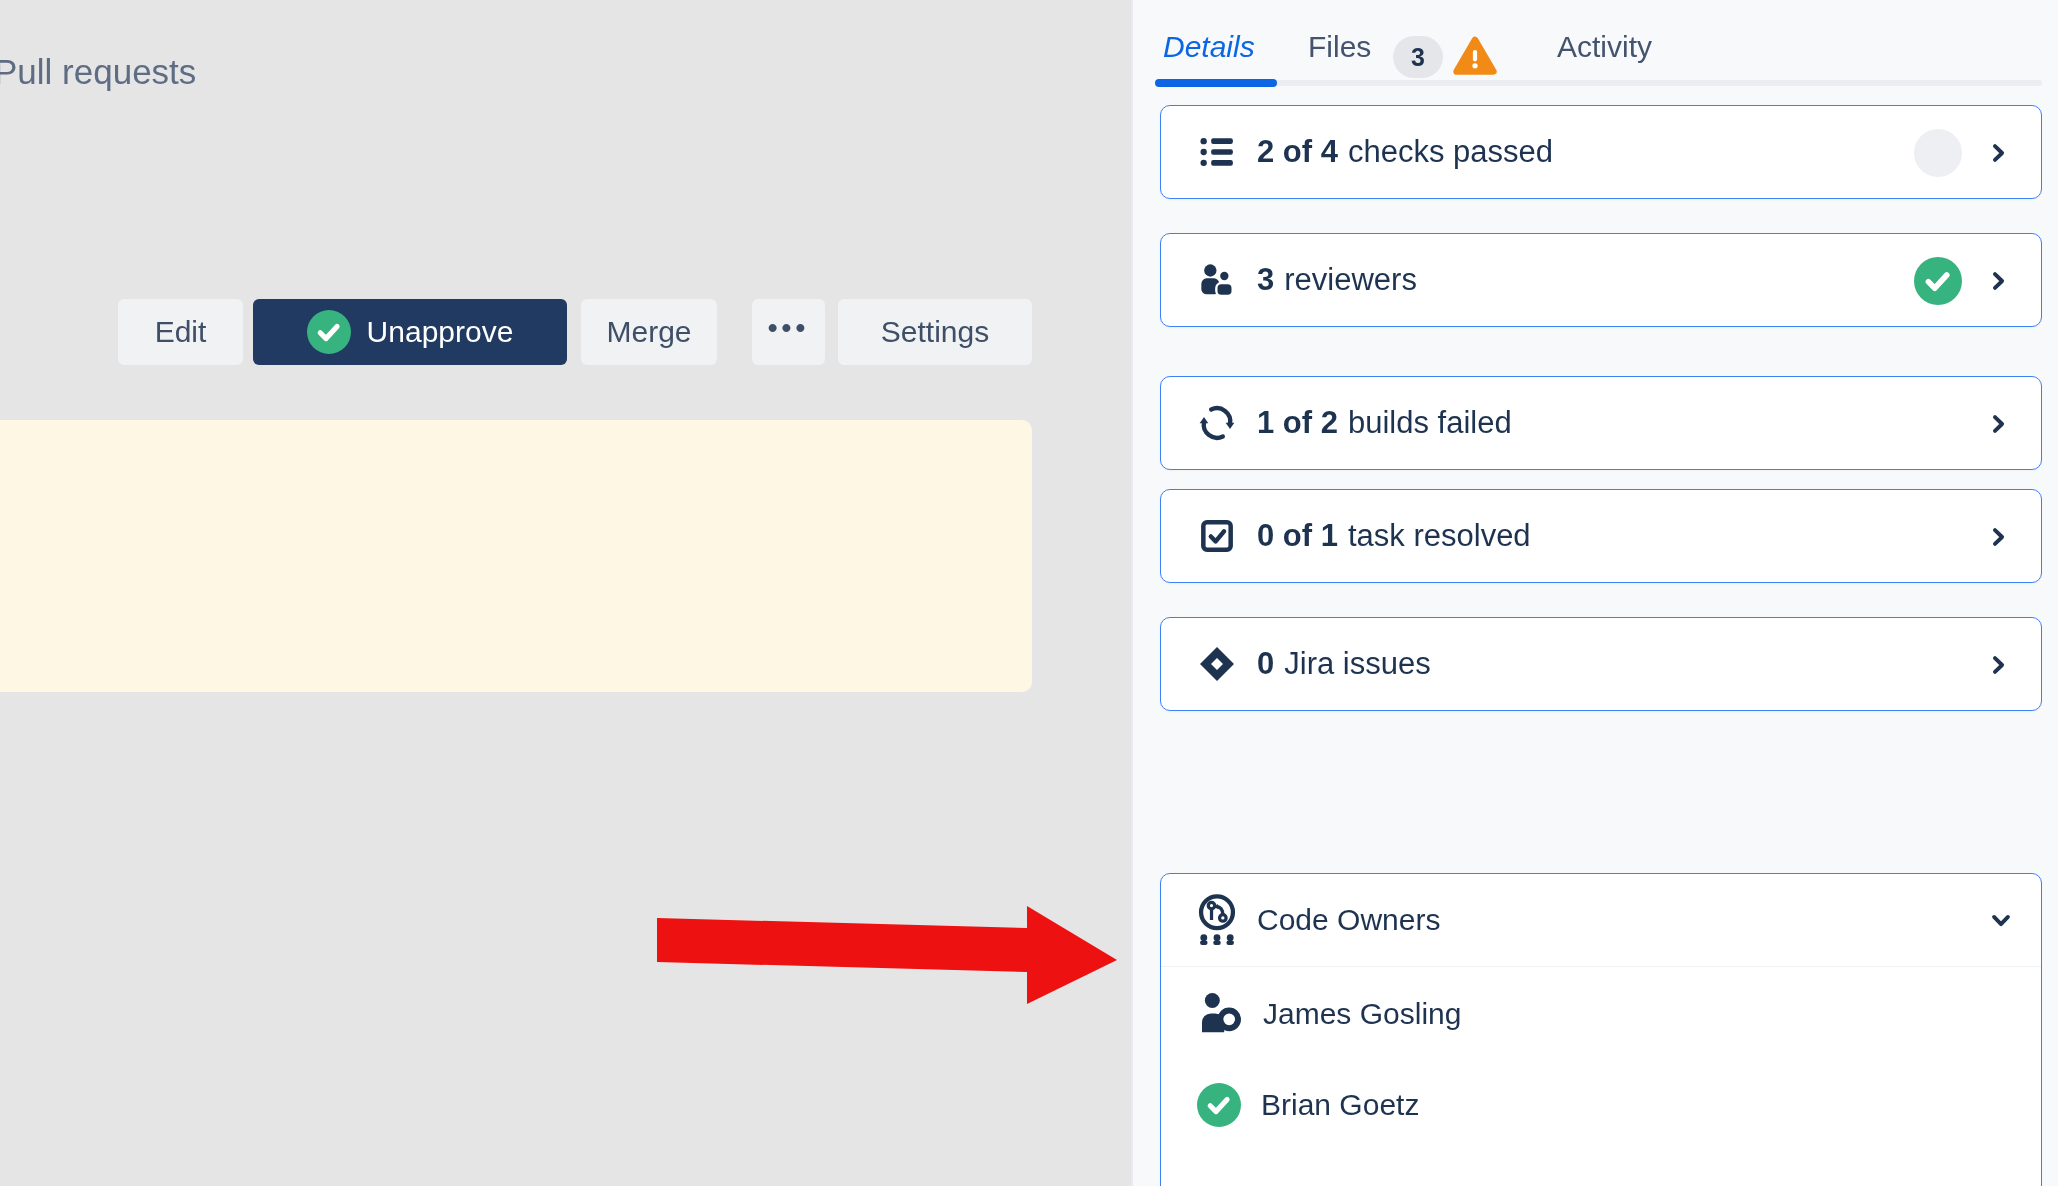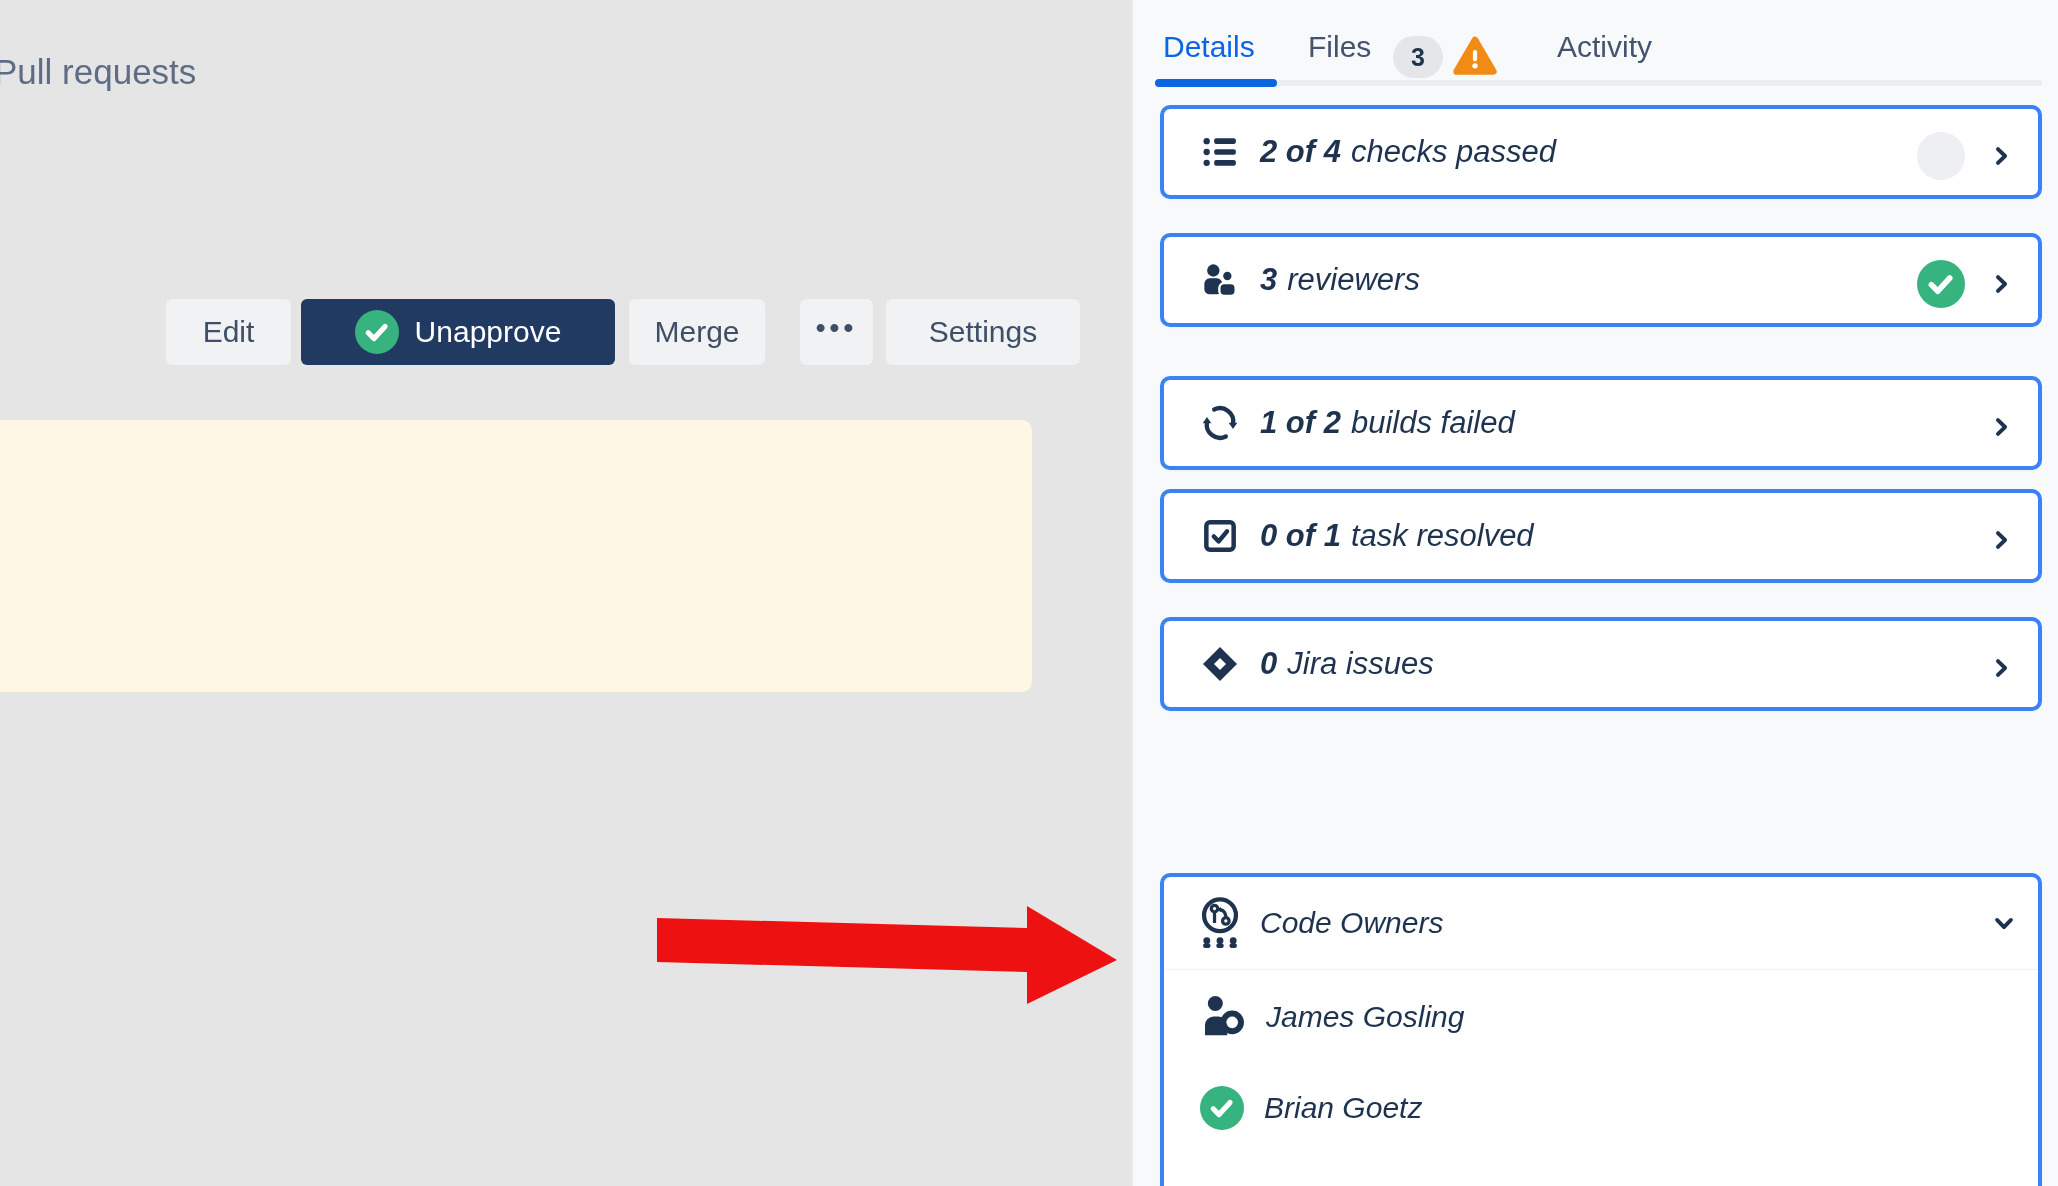--- a/index.html
+++ b/index.html
@@ -3,37 +3,37 @@
 <meta charset="utf-8">
 <style>
   html,body{margin:0;padding:0;background:#fff;}
   #screen{position:relative;width:2058px;height:1186px;overflow:hidden;background:#e5e5e5;
           font-family:"Liberation Sans",sans-serif;color:#1E3350;}
   .abs{position:absolute;}
 
   
   .page-title{position:absolute;left:-6px;top:52px;font-size:35px;color:#5E6C84;}
   .btn{position:absolute;top:299px;height:66px;display:inline-flex;align-items:center;justify-content:center;
-       background:#F1F2F4;border-radius:6px;font-size:30px;color:#3E4F67;cursor:pointer;box-sizing:border-box;margin-left:48px;}
+       background:#F1F2F4;border-radius:6px;font-size:30px;color:#3E4F67;cursor:pointer;box-sizing:border-box;}
   .btn-dark{background:#213A61;color:#ffffff;gap:16px;}
   .dots{letter-spacing:4px;font-weight:700;font-size:28px;padding-bottom:8px;}
   .yellow-box{position:absolute;left:-24px;top:420px;width:1056px;height:272px;background:#FDF7E3;border-radius:10px;}
 
   
   .v-divider{position:absolute;left:1131px;top:0;width:2px;height:1186px;background:#E8EAEE;}
   .sidebar-bg{position:absolute;left:1133px;top:0;width:925px;height:1186px;background:#F8F9FB;}
   .tab{position:absolute;top:30px;font-size:30px;font-weight:500;color:#44546F;cursor:pointer;}
-  .tab.active{color:#0C66E4;}
+  .tab.active{color:#0C66E4;font-style:italic;}
   .tab-badge{position:absolute;left:1393px;top:36px;width:50px;height:42px;background:#E4E6EA;border-radius:21px;
              display:flex;align-items:center;justify-content:center;font-size:25px;font-weight:600;color:#1E3350;}
   .tab-track{position:absolute;left:1155px;top:80px;width:887px;height:6px;background:#EBEDF1;border-radius:3px;}
   .tab-ink{position:absolute;left:1155px;top:79px;width:122px;height:8px;background:#0C66E4;border-radius:4px;}
 
-  .card{position:absolute;left:1160px;width:882px;background:#ffffff;border:4px solid #3b82f6;
-        border-radius:10px;box-sizing:border-box;box-shadow:0 1px 2px rgba(23,43,77,0.04);cursor:pointer;font-style:italic;}
+  .card{position:absolute;left:1160px;width:882px;background:#ffffff;border:1px solid #3b82f6;
+        border-radius:10px;box-sizing:border-box;box-shadow:0 1px 2px rgba(23,43,77,0.04);cursor:pointer;}
   .row-card{height:94px;display:flex;align-items:center;padding-left:36px;}
   .row-icon{width:40px;height:40px;margin-right:20px;flex:0 0 auto;display:flex;align-items:center;}
   .row-text{display:flex;align-items:baseline;gap:10px;font-size:31px;color:#1E3350;white-space:nowrap;}
   .row-text .b{font-weight:700;}
   .row-text .b:empty{display:none;}
   .status{position:absolute;left:753px;top:23px;width:48px;height:48px;border-radius:50%;}
   .status-pending{background:#EDEFF2;}
   .chev{position:absolute;left:824px;top:31px;}
   .new-badge{margin-left:14px;background:#EAE6FF;color:#5E4DB2;font-weight:700;font-size:24px;
              padding:7px 13px 6px;border-radius:6px;letter-spacing:.5px;align-self:center;}

